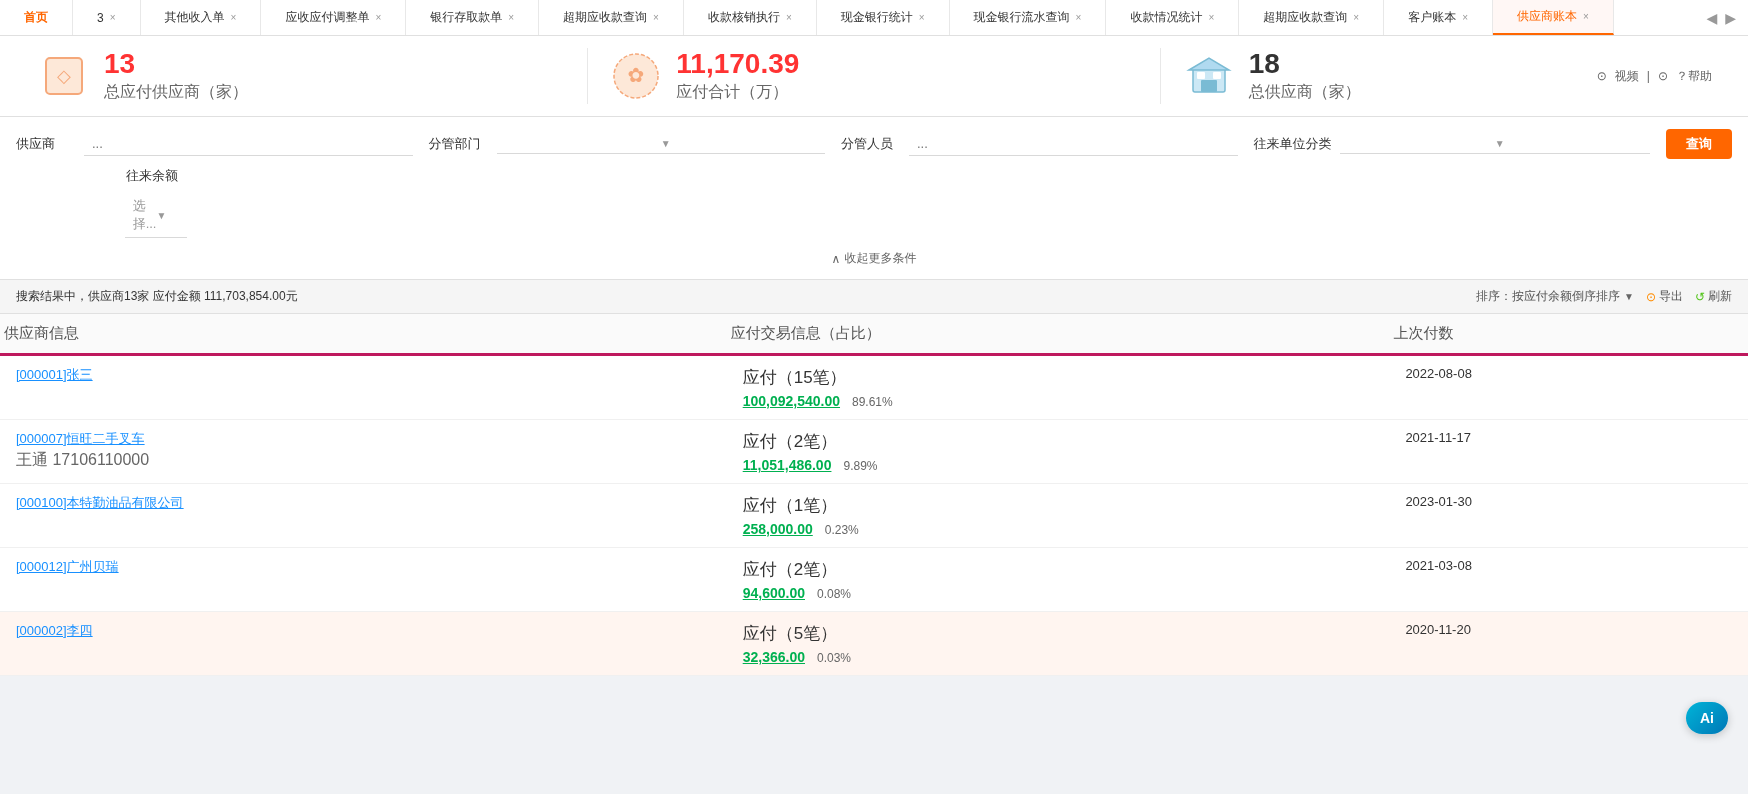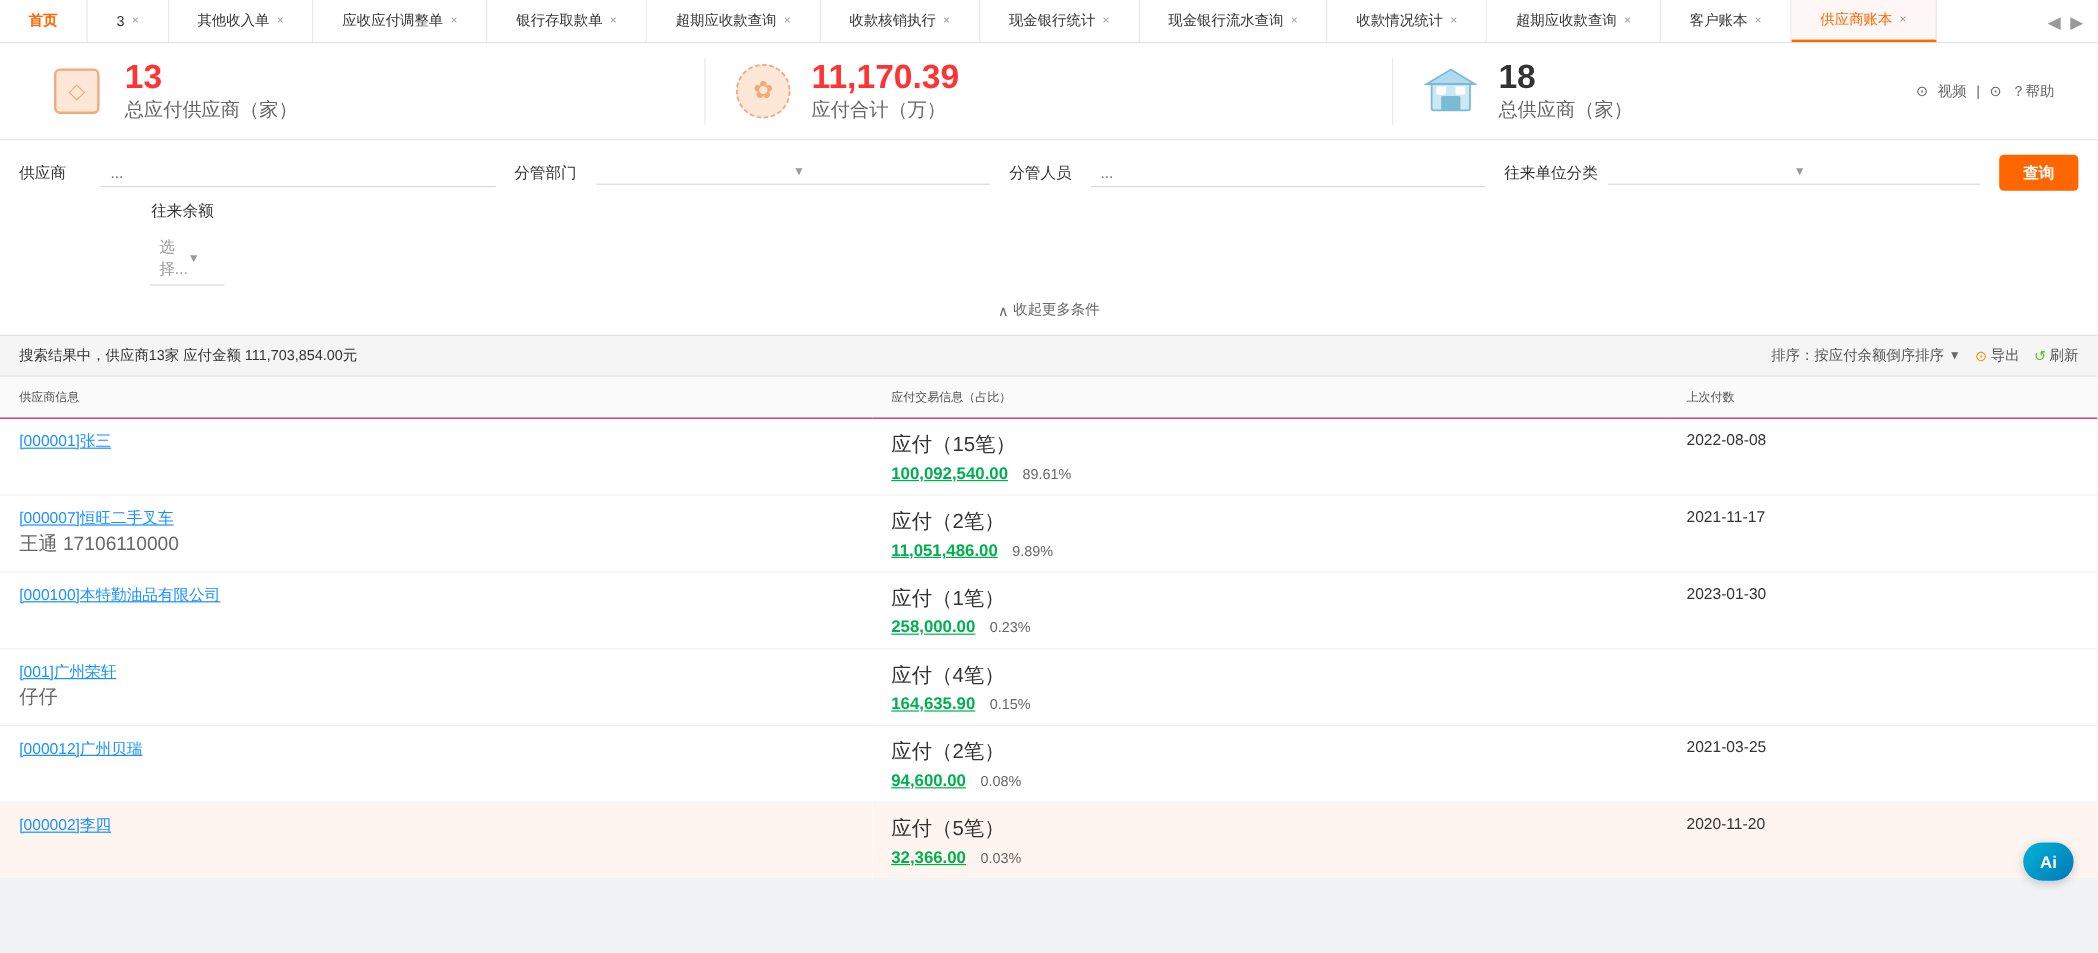--- a/index.html
+++ b/index.html
@@ -198,26 +198,26 @@
     .data-table {
       width: 100%;
       border-collapse: collapse;
       font-size: 13px;
     }
     .data-table thead tr {
       background: #fafafa;
       border-bottom: 1px solid #e8e8e8;
     }
     .data-table thead th {
-      padding: 10px 16px;
+      padding: 10px 4px;
       text-align: left;
       font-weight: normal;
       color: #555;
-      font-size: 10px;
-      border-bottom: 1px solid #be185d;
+      font-size: 15px;
+      border-bottom: 3px solid #be185d;
     }
     .data-table tbody tr {
       border-bottom: 1px solid #f0f0f0;
     }
     .data-table tbody tr.highlighted { background: #fff5f0; }
     .data-table tbody td {
       padding: 10px 16px;
       vertical-align: top;
     }
     .supplier-link {
@@ -465,28 +465,23 @@
           <td><a class="supplier-link">[000007]恒旺二手叉车</a><div class="supplier-sub">王通  17106110000</div></td>
           <td><div class="payable-count">应付（2笔）</div><span class="payable-amount">11,051,486.00</span><span class="payable-percent">9.89%</span></td>
           <td><span class="last-payment">2021-11-17</span></td>
         </tr>
         <tr>
           <td><a class="supplier-link">[000100]本特勤油品有限公司</a></td>
           <td><div class="payable-count">应付（1笔）</div><span class="payable-amount">258,000.00</span><span class="payable-percent">0.23%</span></td>
           <td><span class="last-payment">2023-01-30</span></td>
         </tr>
         <tr>
-          <td><a class="supplier-link">[001]广州荣轩</a><div class="supplier-sub">仔仔</div></td>
-          <td><div class="payable-count">应付（4笔）</div><span class="payable-amount">164,635.90</span><span class="payable-percent">0.15%</span></td>
-          <td><span class="last-payment"></span></td>
-        </tr>
-        <tr>
           <td><a class="supplier-link">[000012]广州贝瑞</a></td>
           <td><div class="payable-count">应付（2笔）</div><span class="payable-amount">94,600.00</span><span class="payable-percent">0.08%</span></td>
-          <td><span class="last-payment">2021-03-25</span></td>
+          <td><span class="last-payment">2021-03-08</span></td>
         </tr>
         <tr class="highlighted">
           <td><a class="supplier-link">[000002]李四</a></td>
           <td><div class="payable-count">应付（5笔）</div><span class="payable-amount">32,366.00</span><span class="payable-percent">0.03%</span></td>
           <td><span class="last-payment">2020-11-20</span></td>
         </tr>
       </tbody>
   </table>
 </div>
 

